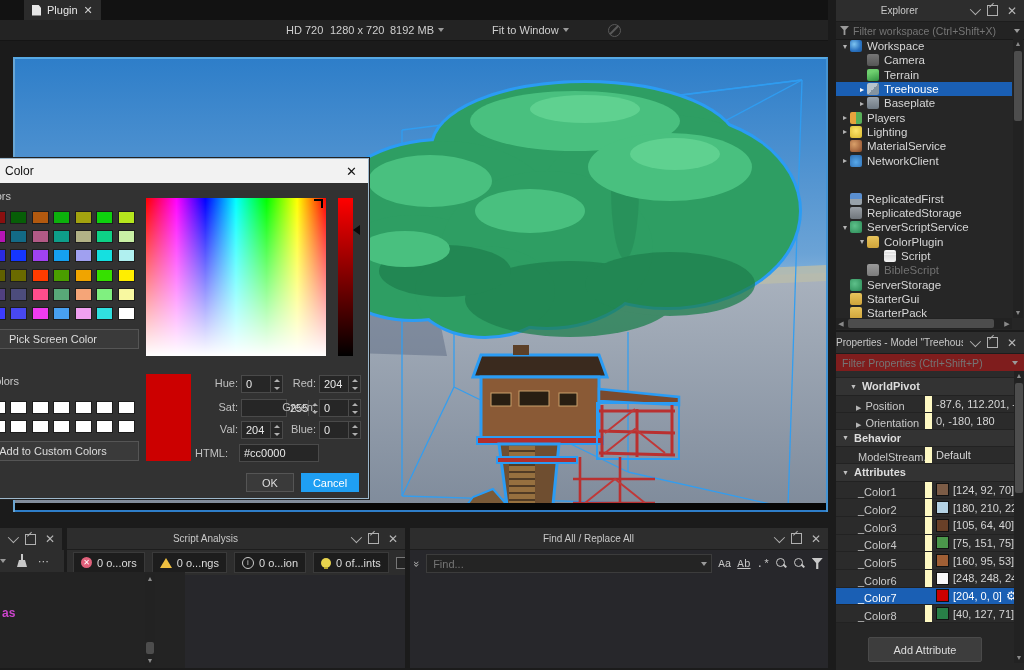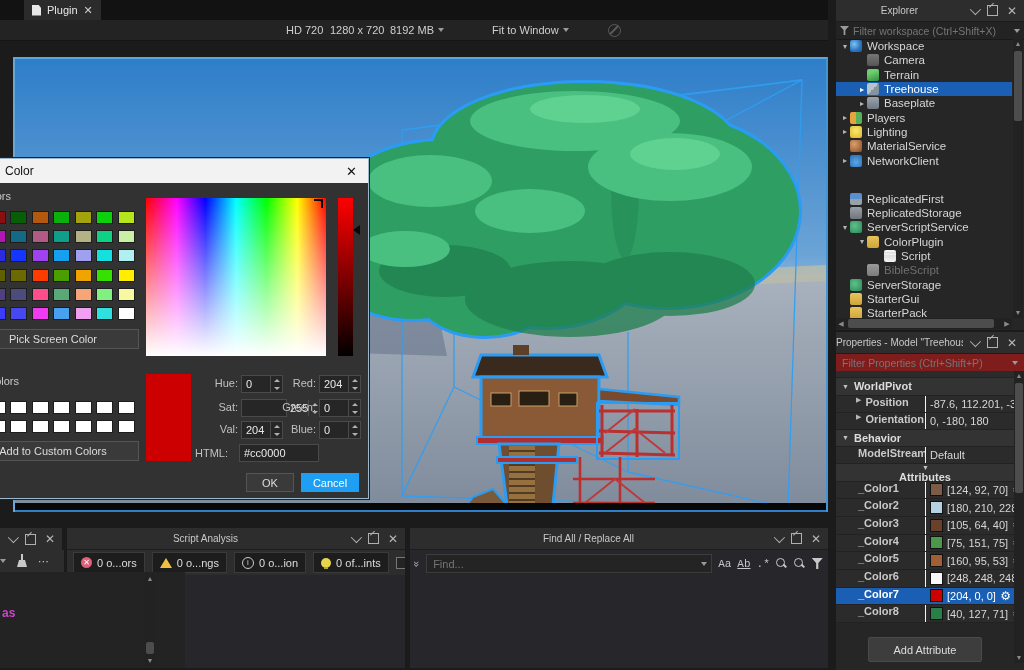--- a/index.html
+++ b/index.html
@@ -43,21 +43,21 @@
   .vsb .thumb{position:absolute;left:1px;width:8px;background:#4d4d4d;border-radius:2px;}
   .sbarr{position:absolute;left:0;width:10px;height:10px;color:#8a8a8a;font-size:7px;text-align:center;line-height:10px;}
   #exp-hscroll{left:836px;top:318px;width:176px;height:11px;background:#222;}
   #exp-hscroll .thumb{position:absolute;left:12px;top:1px;width:146px;height:9px;background:#4d4d4d;border-radius:2px;}
   #exp-hscroll .ha{position:absolute;top:0;width:10px;height:11px;color:#8a8a8a;font-size:7px;line-height:11px;text-align:center;}
   
   #props{left:836px;top:332px;width:188px;height:338px;background:#262626;}
   #prop-filter{height:17px;background:#7f1d1d;border-bottom:1px solid #191919;display:flex;align-items:center;padding:0 6px;}
   #prop-rows{position:absolute;left:0;top:39px;width:178px;}
   .prow{position:relative;display:flex;align-items:center;border-bottom:1px solid #222;box-sizing:border-box;background:#2b2b2b;}
-  .prow .namecol{width:89px;flex:none;display:flex;align-items:flex-start;overflow:hidden;border-right:1px solid #fef9c3;align-self:stretch;font-weight:bold;}
+  .prow .namecol{width:89px;flex:none;display:flex;align-items:flex-end;overflow:hidden;border-right:7px solid #fef9c3;align-self:stretch;}
   .prow .valcol{flex:1;display:flex;align-items:center;overflow:hidden;padding-left:4px;gap:4px;}
   .prow.section{background:#333;font-weight:bold;color:#ddd;}
   .prow .secarr{font-size:7px;color:#c0c0c0;margin:0 5px 0 6px;}
   .prow .parr{font-size:7px;color:#b5b5b5;margin:0 4px 0 20px;}
   .pname{color:#c9c9c9;}
   .pval{color:#d6d6d6;white-space:nowrap;}
   .sw{width:11px;height:11px;border:1px solid #111;flex:none;}
   .gear{margin-left:auto;margin-right:3px;color:#c2c2c2;font-size:12px;line-height:1;}
   .prow.sel{background:#1a5fb4;}
   .prow.sel .pname,.prow.sel .pval,.prow.sel .gear{color:#fff;}
@@ -400,21 +400,21 @@
       </span>
     </div>
     <div id="prop-filter">
       <input placeholder="Filter Properties (Ctrl+Shift+P)" style="">
       <span class="caret"></span>
     </div>
     <div id="prop-rows">
         <div class="prow" style="height: 7px; overflow: hidden;">
           <span class="pname" style="margin-left: 22px; position: relative; top: -8px;">Scale</span>
         </div>
-        <div class="prow section" style="height: 17.5px;">
+        <div class="prow section" style="height: 17.5px; padding-left: 8px;">
           <span class="secarr">▼</span>
           <span>WorldPivot</span>
         </div>
         <div class="prow" style="height: 17px;">
           <span class="namecol">
             <span class="parr">▶</span>
             <span class="pname">Position</span>
           </span>
           <span class="valcol">
             <span class="pval">-87.6, 112.201, -31...</span>
@@ -435,21 +435,21 @@
         </div>
         <div class="prow" style="height: 17px;">
           <span class="namecol">
             <span style="width: 22px; flex: 0 0 auto;"></span>
             <span class="pname">ModelStream...</span>
           </span>
           <span class="valcol">
             <span class="pval">Default</span>
           </span>
         </div>
-        <div class="prow section" style="height: 17.5px; flex-direction: column;">
+        <div class="prow section" style="height: 17.5px;">
           <span class="secarr">▼</span>
           <span>Attributes</span>
         </div>
         <div class="prow" style="height: 17.7px;">
           <span class="namecol">
             <span style="width: 22px; flex: 0 0 auto;"></span>
             <span class="pname">_Color1</span>
           </span>
           <span class="valcol">
             <span class="sw" style="background: rgb(124, 92, 70);"></span>

